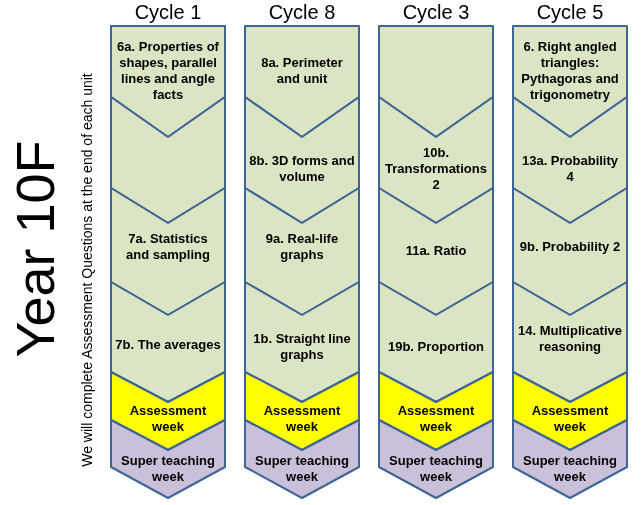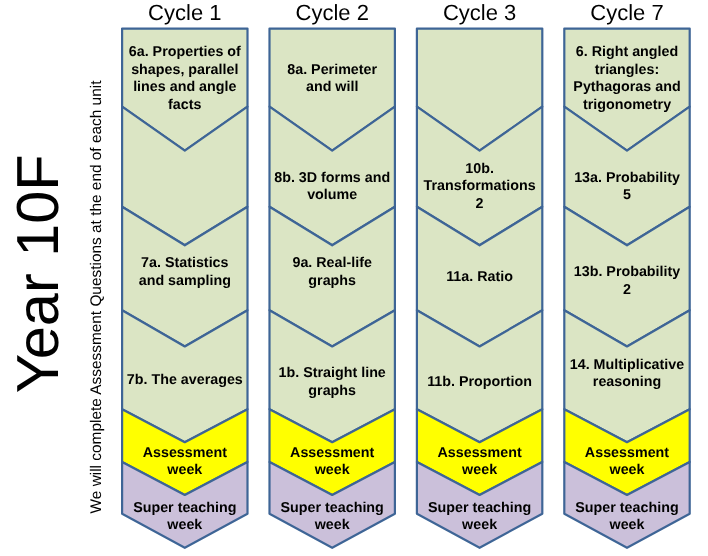--- a/index.html
+++ b/index.html
@@ -89,65 +89,65 @@
       <polygon points="1,395 58,425 115,395 115,442 58,473 1,442" fill="#cbc0da"></polygon>
     </svg>
     <div class="sec" style="top:39px">6a. Properties of shapes, parallel lines and angle facts</div>
     <div class="sec" style="top:231px">7a. Statistics and sampling</div>
     <div class="sec" style="top:337px">7b. The averages</div>
     <div class="sec" style="top:403px">Assessment week</div>
     <div class="sec" style="top:453px">Super teaching week</div>
   </div>
 
   <div class="col" style="left:244px">
-    <div class="col-title">Cycle 2</div>
+    <div class="col-title">Cycle 8</div>
     <svg class="col-svg" width="116" height="476" viewBox="0 0 116 476">
       <polygon points="1,1 115,1 115,72 58,112 1,72" fill="#dbe5c4"></polygon>
       <polygon points="1,72 58,112 115,72 115,163 58,198 1,163" fill="#dbe5c4"></polygon>
       <polygon points="1,163 58,198 115,163 115,257 58,290 1,257" fill="#dbe5c4"></polygon>
       <polygon points="1,257 58,290 115,257 115,347 58,377 1,347" fill="#dbe5c4"></polygon>
       <polygon points="1,347 58,377 115,347 115,395 58,425 1,395" fill="#ffff00"></polygon>
       <polygon points="1,395 58,425 115,395 115,442 58,473 1,442" fill="#cbc0da"></polygon>
     </svg>
-    <div class="sec" style="top:55px">8a. Perimeter and will</div>
+    <div class="sec" style="top:55px">8a. Perimeter and unit</div>
     <div class="sec" style="top:153px">8b. 3D forms and volume</div>
     <div class="sec" style="top:231px">9a. Real-life graphs</div>
     <div class="sec" style="top:331px">1b. Straight line graphs</div>
     <div class="sec" style="top:403px">Assessment week</div>
     <div class="sec" style="top:453px">Super teaching week</div>
   </div>
 
   <div class="col" style="left:378px">
     <div class="col-title">Cycle 3</div>
     <svg class="col-svg" width="116" height="476" viewBox="0 0 116 476">
       <polygon points="1,1 115,1 115,72 58,112 1,72" fill="#dbe5c4"></polygon>
       <polygon points="1,72 58,112 115,72 115,163 58,198 1,163" fill="#dbe5c4"></polygon>
       <polygon points="1,163 58,198 115,163 115,257 58,290 1,257" fill="#dbe5c4"></polygon>
       <polygon points="1,257 58,290 115,257 115,347 58,377 1,347" fill="#dbe5c4"></polygon>
       <polygon points="1,347 58,377 115,347 115,395 58,425 1,395" fill="#ffff00"></polygon>
       <polygon points="1,395 58,425 115,395 115,442 58,473 1,442" fill="#cbc0da"></polygon>
     </svg>
     <div class="sec" style="top:145px">10b. Transformations 2</div>
     <div class="sec" style="top:243px">11a. Ratio</div>
-    <div class="sec" style="top:339px">11b. Proportion</div>
+    <div class="sec" style="top:339px">19b. Proportion</div>
     <div class="sec" style="top:403px">Assessment week</div>
     <div class="sec" style="top:453px">Super teaching week</div>
   </div>
 
   <div class="col" style="left:512px">
-    <div class="col-title">Cycle 7</div>
+    <div class="col-title">Cycle 5</div>
     <svg class="col-svg" width="116" height="476" viewBox="0 0 116 476">
       <polygon points="1,1 115,1 115,72 58,112 1,72" fill="#dbe5c4"></polygon>
       <polygon points="1,72 58,112 115,72 115,163 58,198 1,163" fill="#dbe5c4"></polygon>
       <polygon points="1,163 58,198 115,163 115,257 58,290 1,257" fill="#dbe5c4"></polygon>
       <polygon points="1,257 58,290 115,257 115,347 58,377 1,347" fill="#dbe5c4"></polygon>
       <polygon points="1,347 58,377 115,347 115,395 58,425 1,395" fill="#ffff00"></polygon>
       <polygon points="1,395 58,425 115,395 115,442 58,473 1,442" fill="#cbc0da"></polygon>
     </svg>
     <div class="sec" style="top:39px">6. Right angled triangles: Pythagoras and trigonometry</div>
-    <div class="sec" style="top:153px">13a. Probability 5</div>
-    <div class="sec" style="top:239px">13b. Probability 2</div>
+    <div class="sec" style="top:153px">13a. Probability 4</div>
+    <div class="sec" style="top:239px">9b. Probability 2</div>
     <div class="sec" style="top:323px">14. Multiplicative reasoning</div>
     <div class="sec" style="top:403px">Assessment week</div>
     <div class="sec" style="top:453px">Super teaching week</div>
   </div>
 
 </div>
 
 </body></html>

